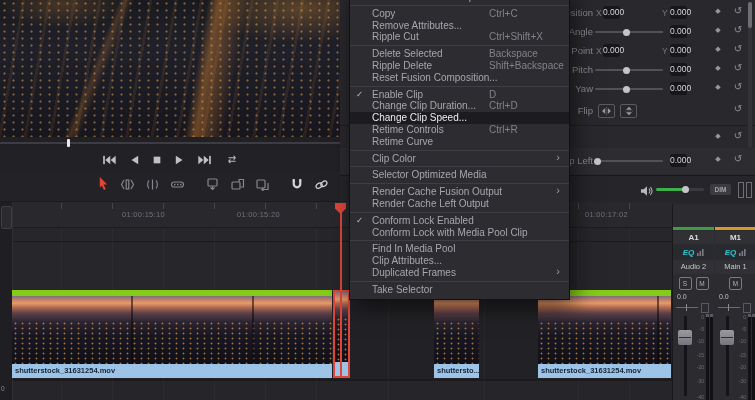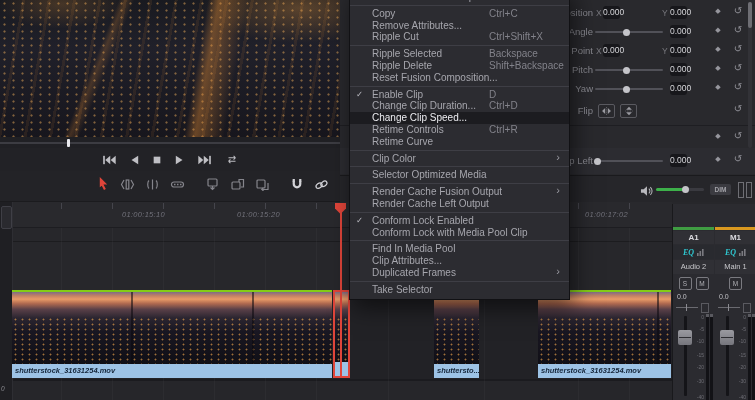--- a/index.html
+++ b/index.html
@@ -21,33 +21,33 @@
   #scrub{left:0;top:137px;width:341px;height:11px;background:#202024;}
   #scrub .line{position:absolute;left:0;top:5px;width:100%;height:2px;background:#3c3c42;}
   #scrub .ph{position:absolute;left:67px;top:2px;width:3px;height:8px;background:#e8e8ec;border-radius:1px;}
   #transport{left:0;top:148px;width:341px;height:23px;display:flex;align-items:center;justify-content:center;gap:13px;background:#222226;}
   #transport svg{display:block;}
   #tools{left:0;top:171px;width:341px;height:31px;background:#232327;border-bottom:1px solid #1b1b1e;
     display:flex;align-items:center;gap:10px;padding-left:97px;box-sizing:border-box;}
   .tsep{width:1px;height:15px;background:#3a3a3f;}
 
   
-  #timeline{left:0;top:202px;width:755px;height:198px;background:#27272b;font-style:italic;}
+  #timeline{left:0;top:202px;width:755px;height:198px;background:#27272b;}
   #ruler{position:absolute;left:0;top:0;width:672px;height:25px;background:#29292d;border-bottom:1px solid #1d1d21;}
   .tick{position:absolute;top:1px;width:1px;height:6px;background:#45454c;}
   .tc{position:absolute;top:8px;font-size:7.5px;color:#71717a;letter-spacing:.3px;}
   .gridv{position:absolute;top:26px;width:1px;height:172px;background:rgba(255,255,255,.03);}
   #vband{position:absolute;left:12px;top:88px;width:660px;height:89px;background:#222226;}
   .hline{position:absolute;left:0;width:672px;height:1px;background:rgba(0,0,0,.28);}
   #audioband{position:absolute;left:12px;top:179px;width:660px;height:19px;background:#26262a;}
   #tl-sliver{position:absolute;left:0;top:0;width:12px;height:198px;background:#1f1f23;border-right:1px solid #2e2e33;}
   #tl-sliver .btn{position:absolute;left:1px;top:4px;width:9px;height:21px;background:#2a2a2f;border:1px solid #3f3f46;border-radius:2px;}
   #tl-sliver .lab{position:absolute;left:1px;top:183px;font-size:6.5px;color:#8a8a90;}
 
-  .clip{position:absolute;top:88px;height:88px;border-top:2px solid #84cc16;box-sizing:border-box;overflow:hidden;}
+  .clip{position:absolute;top:88px;height:88px;border-top:6px solid #84cc16;box-sizing:border-box;overflow:hidden;}
   .thumbs{position:absolute;left:0;top:0;width:100%;height:72px;
     background:linear-gradient(180deg,#7d6d86 0%,#c08066 5%,#e89a68 10%,#b06a50 16%,#5a4048 24%,#2b2530 36%,#191722 55%,#100f16 100%);}
   .thumbs::after{content:"";position:absolute;left:0;top:35%;width:100%;height:65%;
     background:radial-gradient(circle, rgba(255,175,80,.6) .6px, transparent 1.3px);background-size:7px 5px;}
   .thumbs::before{content:"";position:absolute;left:0;top:0;width:100%;height:100%;z-index:2;
     background:repeating-linear-gradient(90deg, transparent 0 119px, rgba(10,8,14,.55) 119px 121px);}
   .namebar{position:absolute;left:0;bottom:0;width:100%;height:14px;background:#9dc3e6;
     font-size:7.5px;font-weight:700;color:#15263a;line-height:14px;padding-left:3px;box-sizing:border-box;
     white-space:nowrap;overflow:hidden;}
   #clip-selected{border:2px solid #e0453a;border-top:2px solid #e0453a;z-index:4;}
@@ -83,21 +83,21 @@
 
   
   #mixer{left:672px;top:204px;width:83px;height:196px;background:#2b2b30;border-left:1px solid #19191c;z-index:10;}
   #mixer-header{position:absolute;left:0;top:0;width:100%;height:22px;border-bottom:1px solid #1d1d21;}
   #mixer-title{position:absolute;left:8px;top:0;font-size:9.5px;font-weight:600;color:#d4d4d8;line-height:22px;}
   #mixer-dots{position:absolute;right:6px;top:3px;font-size:10px;color:#808087;}
   .strip{position:absolute;top:23px;width:41px;height:167px;}
   .accent{position:absolute;left:0;top:0;width:100%;height:3px;}
   .sid{position:absolute;left:0;top:4px;width:100%;height:13px;background:#303035;text-align:center;
     font-size:8px;font-weight:700;color:#dadade;line-height:13px;}
-  .eqrow{position:absolute;left:0;top:18px;width:100%;height:14px;background:#292a2f;display:flex;align-items:center;justify-content:center;gap:3px;font-family:Liberation Serif, serif;}
+  .eqrow{position:absolute;left:0;top:18px;width:100%;height:14px;background:#292a2f;display:flex;align-items:center;justify-content:center;gap:3px;}
   .eqt{font-size:8px;font-weight:700;font-style:italic;color:#2fc6cf;}
   .sname{position:absolute;left:0;top:33px;width:100%;height:14px;background:#303035;text-align:center;
     font-size:7.5px;color:#c8c8cc;line-height:14px;}
   .sbtns{position:absolute;left:0;top:48px;width:100%;height:17px;display:flex;align-items:center;justify-content:center;gap:4px;}
   .sb{display:block;width:11px;height:11px;border:1px solid #7a7a80;border-radius:2px;
     font-size:6.5px;color:#b0b0b5;text-align:center;line-height:11px;}
   .slevel{position:absolute;left:4px;top:66px;font-size:7px;color:#c0c0c5;}
   .spanrow{position:absolute;left:3px;top:76px;width:35px;height:8px;}
   .spanrow .pline{position:absolute;left:0;top:4px;width:22px;height:1px;background:#6a6a70;}
   .spanrow .pnotch{position:absolute;left:10px;top:1px;width:1px;height:7px;background:#8a8a90;}
@@ -490,21 +490,21 @@
   </div>
 </div>
 
 <div id="menu" class="abs">
   <div class="mi"><span>New VFX Connect Clip...</span></div>
   <div class="msep"></div>
   <div class="mi"><span>Copy</span><span class="sc">Ctrl+C</span></div>
   <div class="mi"><span>Remove Attributes...</span></div>
   <div class="mi"><span>Ripple Cut</span><span class="sc">Ctrl+Shift+X</span></div>
   <div class="msep"></div>
-  <div class="mi"><span>Ripple Selected</span><span class="sc">Backspace</span></div>
+  <div class="mi"><span>Delete Selected</span><span class="sc">Backspace</span></div>
   <div class="mi"><span>Ripple Delete</span><span class="sc">Shift+Backspace</span></div>
   <div class="mi"><span>Reset Fusion Composition...</span></div>
   <div class="msep"></div>
   <div class="mi"><span class="chk">✓</span><span>Enable Clip</span><span class="sc">D</span></div>
   <div class="mi"><span>Change Clip Duration...</span><span class="sc">Ctrl+D</span></div>
   <div class="mi hl"><span>Change Clip Speed...</span></div>
   <div class="mi"><span>Retime Controls</span><span class="sc">Ctrl+R</span></div>
   <div class="mi"><span>Retime Curve</span></div>
   <div class="msep"></div>
   <div class="mi"><span>Clip Color</span><span class="sub">›</span></div>

